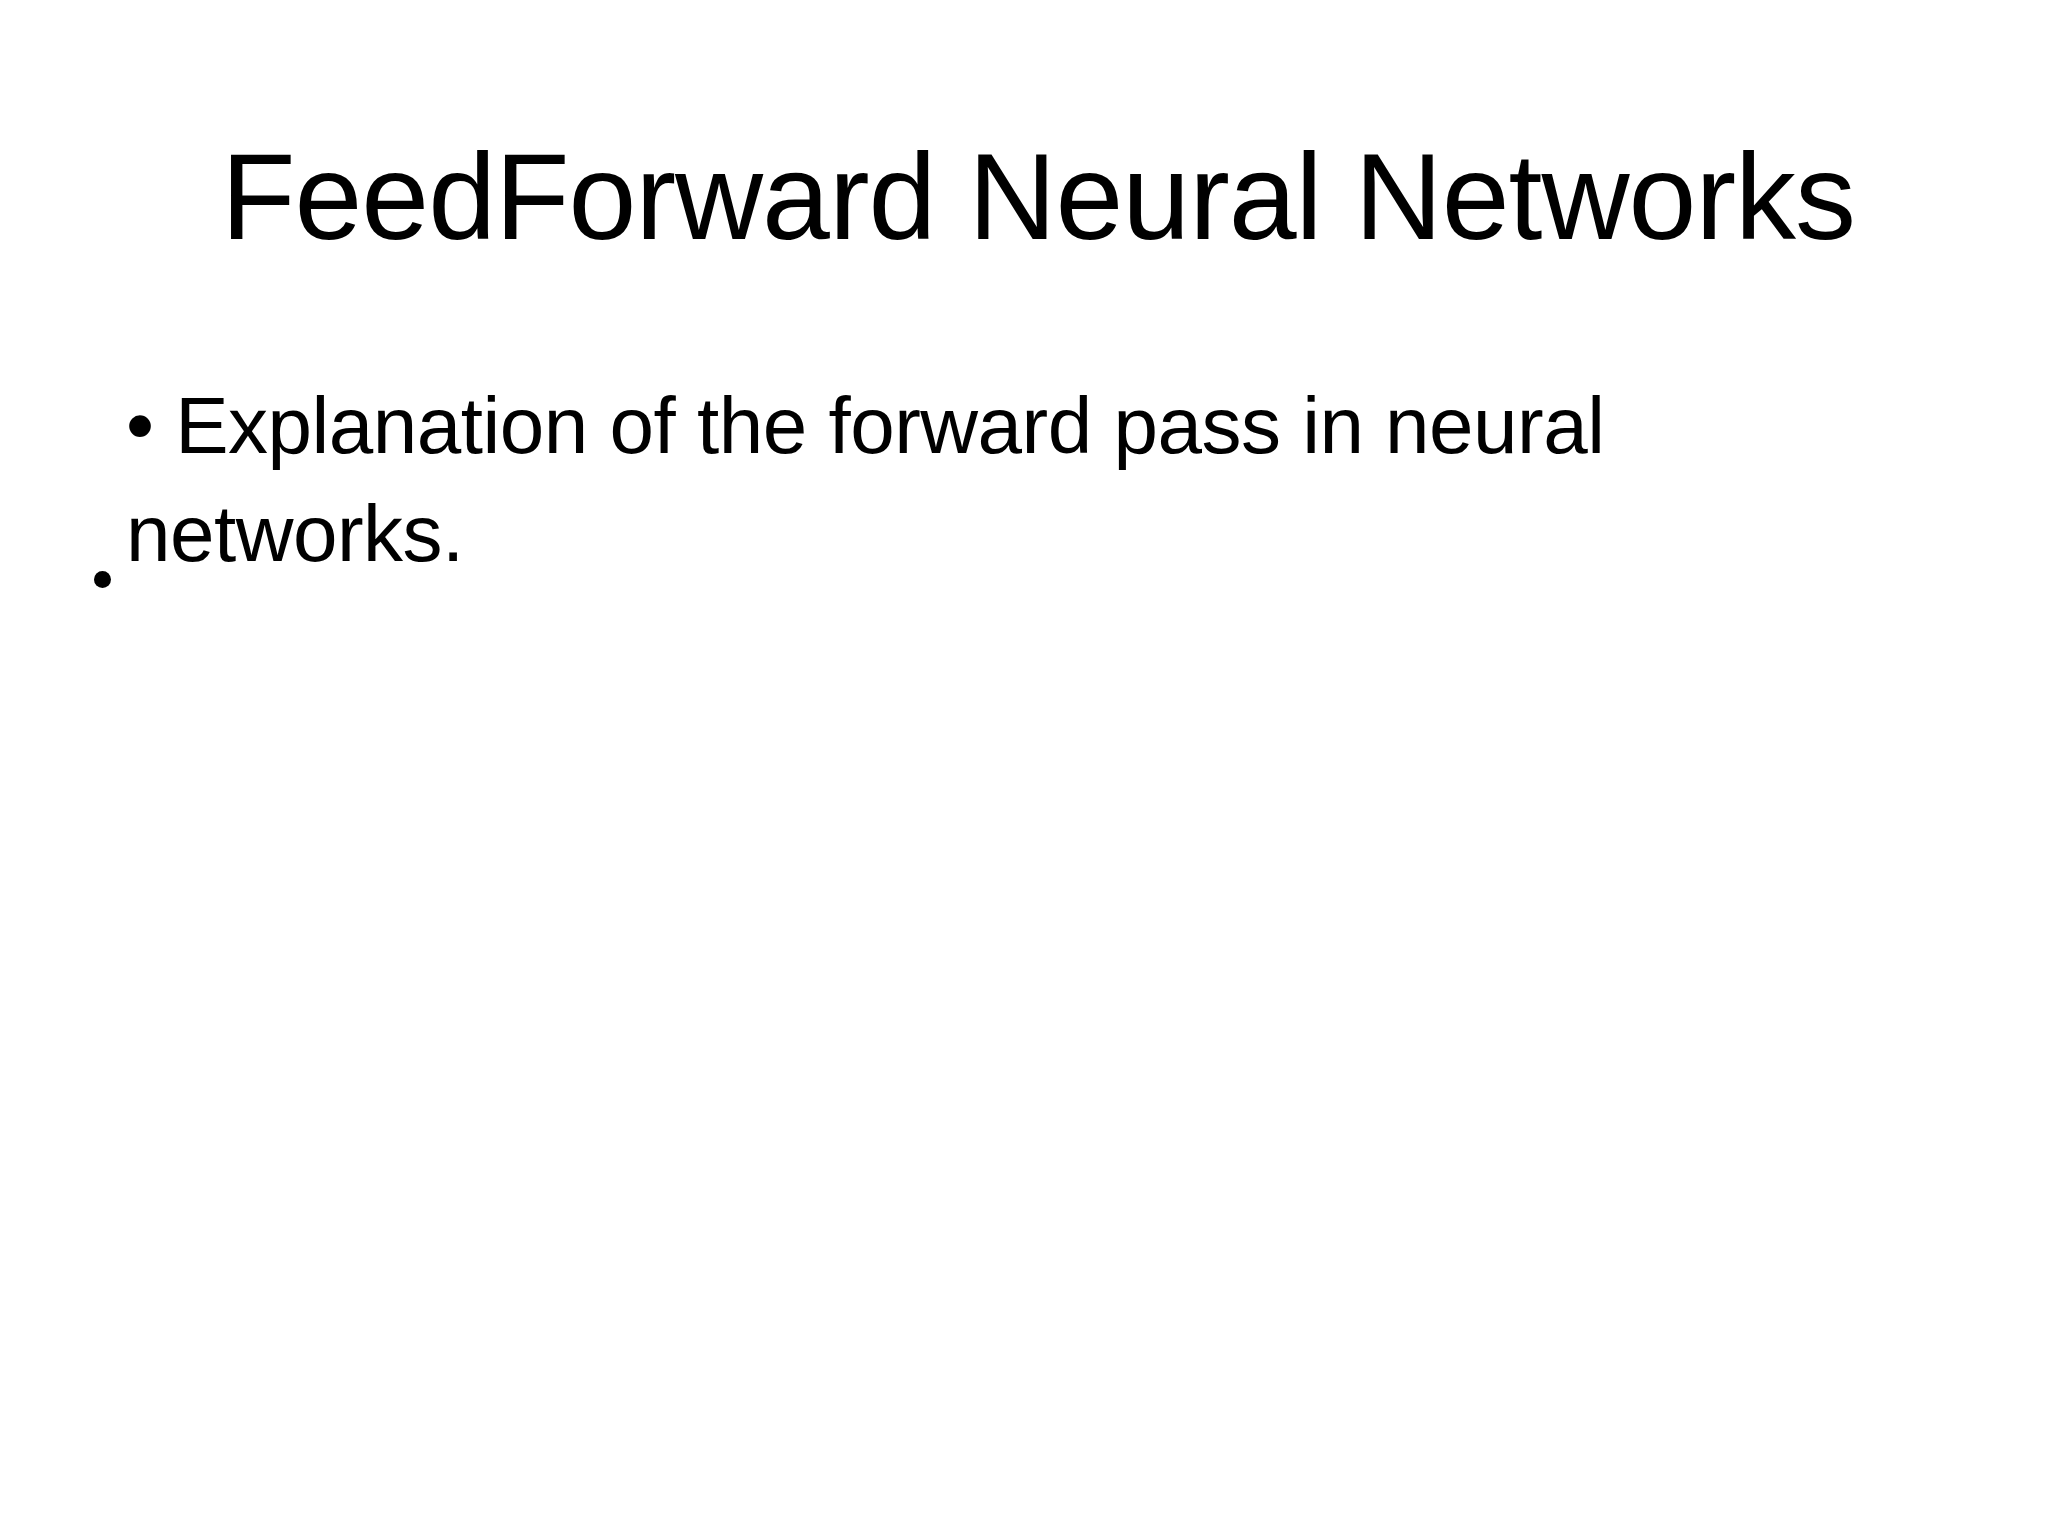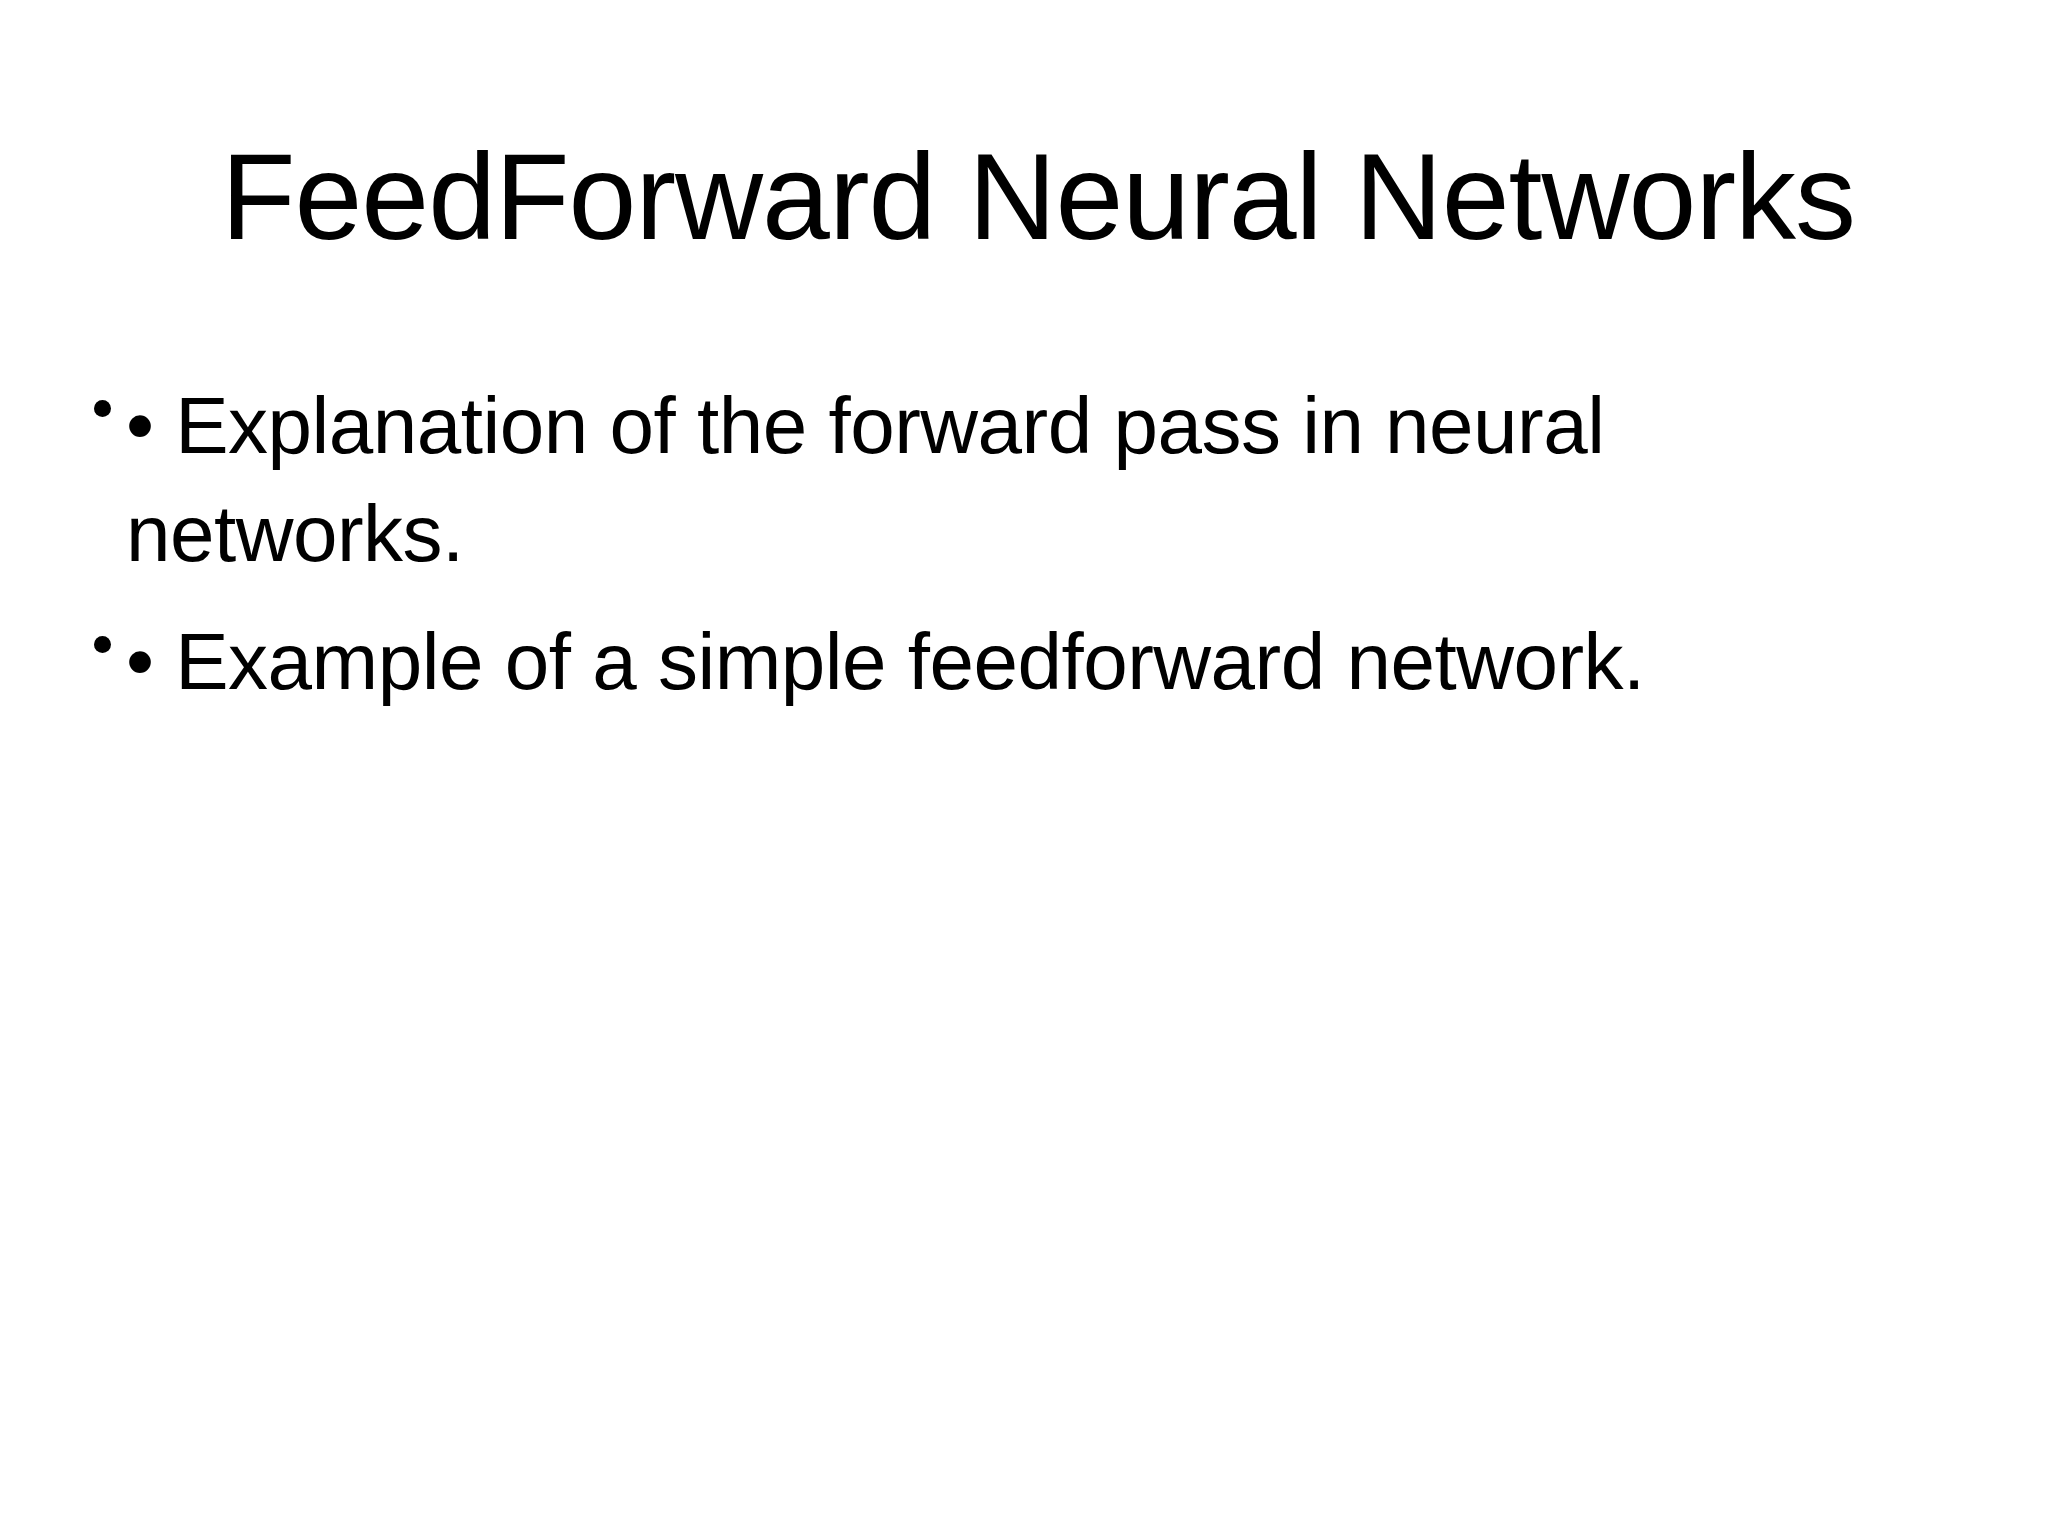--- a/index.html
+++ b/index.html
@@ -36,21 +36,21 @@
   .bullet-list {
     position: absolute;
     top: 372px;
     left: 94px;
     margin: 0;
     padding: 0;
     list-style: none;
   }
   .bullet-item {
     display: flex;
-    align-items: flex-start;
+    align-items: flex-end;
     margin: 0 0 20px 0;
   }
   .bullet-marker {
     flex: 0 0 auto;
     width: 17px;
     height: 17px;
     margin-top: 28px;
     margin-right: 15px;
     border-radius: 50%;
     background: #000000;
@@ -72,20 +72,16 @@
   <h1 class="slide-title">FeedForward Neural Networks</h1>
 
   <ul class="bullet-list">
 
     <li class="bullet-item">
       <span class="bullet-marker"></span>
       <span class="bullet-text">• Explanation of the forward pass in neural networks.</span>
     </li>
 
 
-    <li class="bullet-item">
-      <span class="bullet-marker"></span>
-      <span class="bullet-text">• Example of a simple feedforward network.</span>
-    </li>
 
   </ul>
 
 </div>
 
 </body></html>

